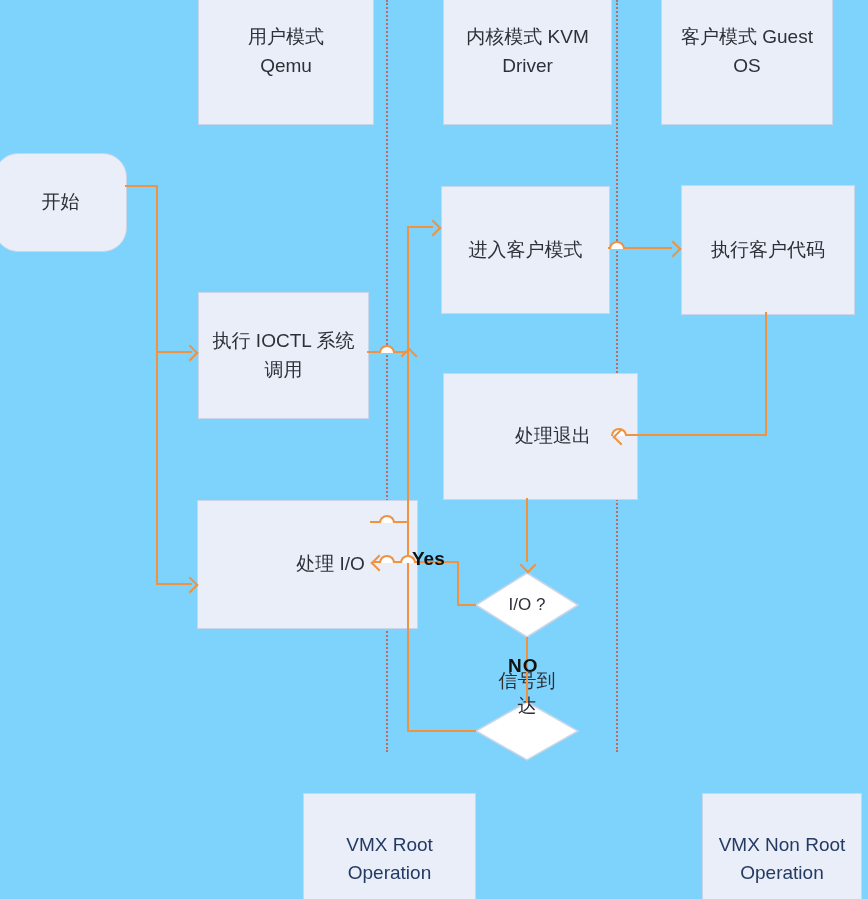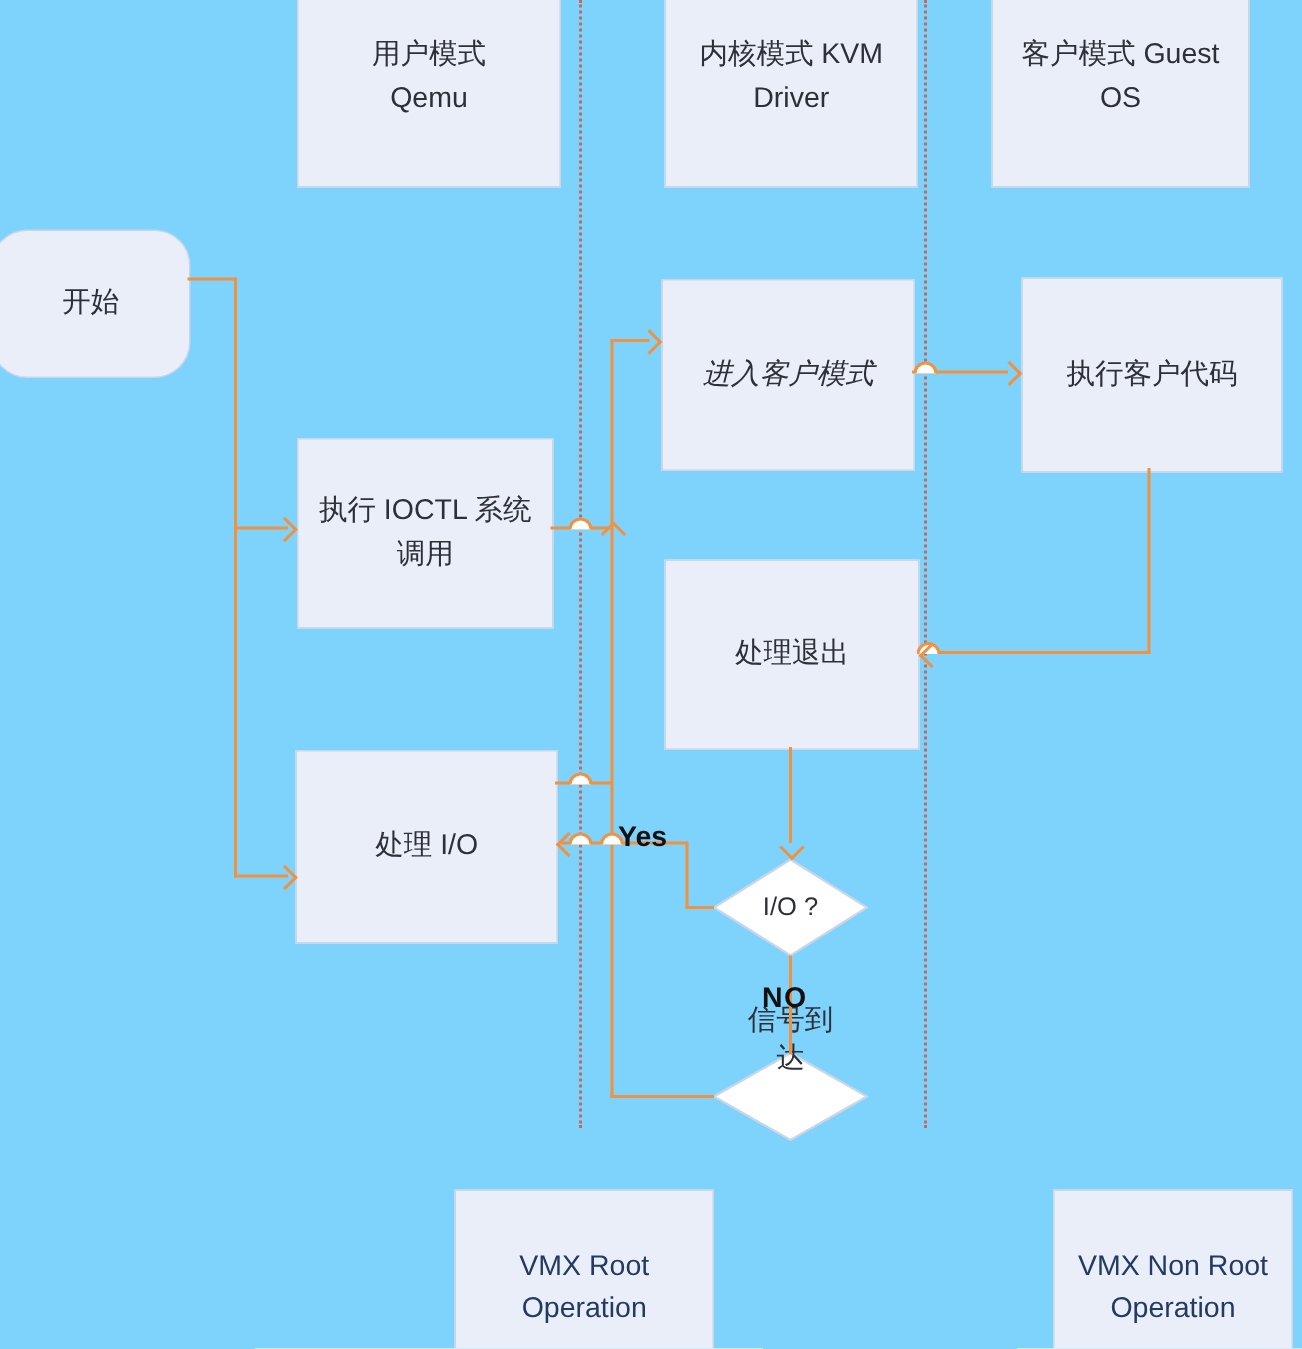--- a/index.html
+++ b/index.html
@@ -17,23 +17,23 @@
   .node{position:absolute;background:var(--node-fill);border:1px solid var(--node-border);
         display:flex;align-items:center;justify-content:center;text-align:center;
         color:var(--text);font-size:19px;line-height:1.5;white-space:pre-line;}
   .vmx{color:var(--vmx-text);}
 
   #n-header-qemu {left:198px;top:-22px;width:174px;height:145px;}
   #n-header-kvm  {left:443px;top:-22px;width:167px;height:145px;}
   #n-header-guest{left:661px;top:-22px;width:170px;height:145px;}
   #n-start       {left:-6px;top:153px;width:131px;height:97px;border-radius:24px;}
   #n-ioctl       {left:198px;top:292px;width:169px;height:125px;}
-  #n-handle-io   {left:197px;top:500px;width:173px;height:127px;}
-  #n-enter-guest {left:441px;top:186px;width:167px;height:126px;font-style:italic;}
-  #n-handle-exit {left:443px;top:373px;width:168px;height:125px;}
+  #n-handle-io   {left:197px;top:500px;width:173px;height:127px;padding-left:46px;}
+  #n-enter-guest {left:441px;top:186px;width:167px;height:126px;}
+  #n-handle-exit {left:443px;top:373px;width:168px;height:125px;padding-left:25px;}
   #n-exec-guest  {left:681px;top:185px;width:172px;height:128px;}
   #n-vmx-root    {left:303px;top:793px;width:171px;height:130px;}
   #n-vmx-nonroot {left:702px;top:793px;width:158px;height:130px;}
 
   
   .diamond{position:absolute;}
   .dlabel{position:absolute;display:flex;align-items:center;justify-content:center;
           text-align:center;color:var(--text);font-size:17px;line-height:1.3;white-space:pre-line;}
   #d-io    {left:475px;top:572px;width:104px;height:66px;}
   #d-io-t  {left:475px;top:572px;width:104px;height:66px;}

